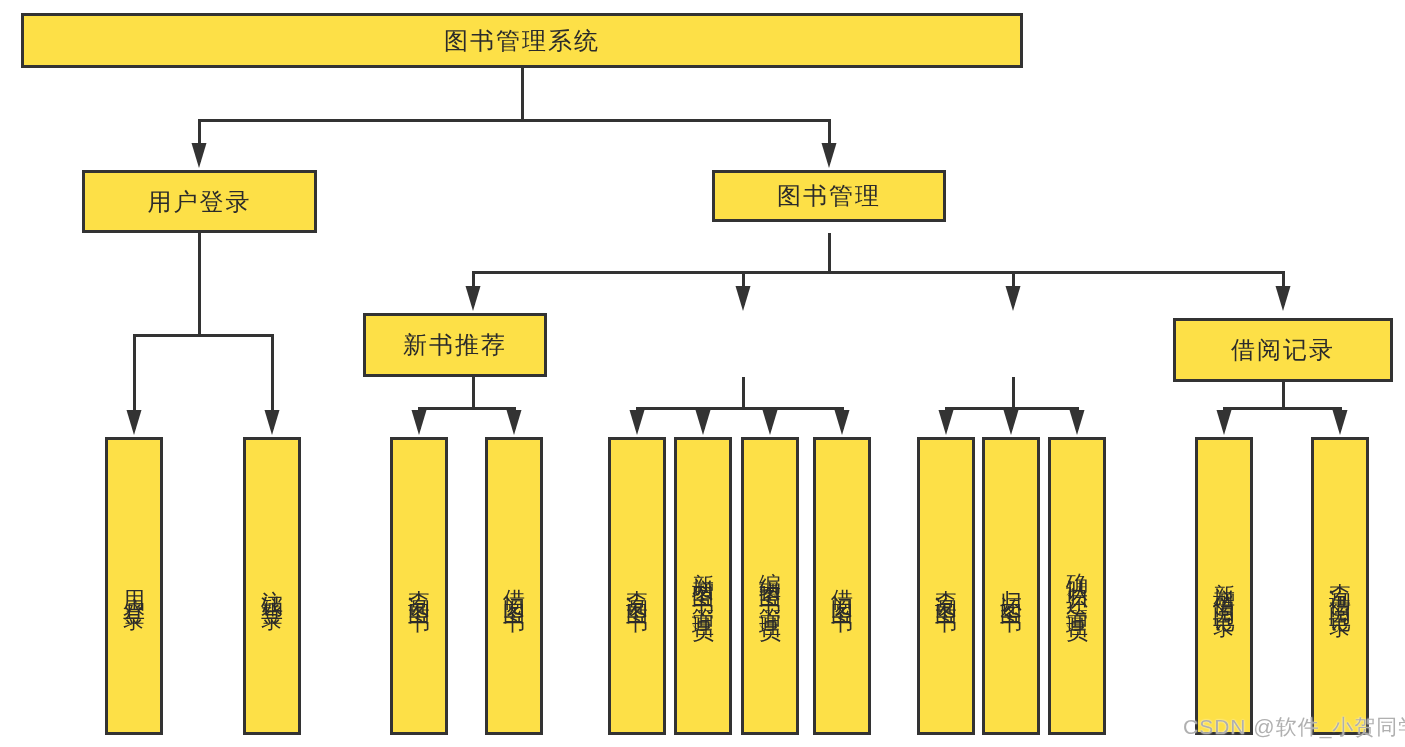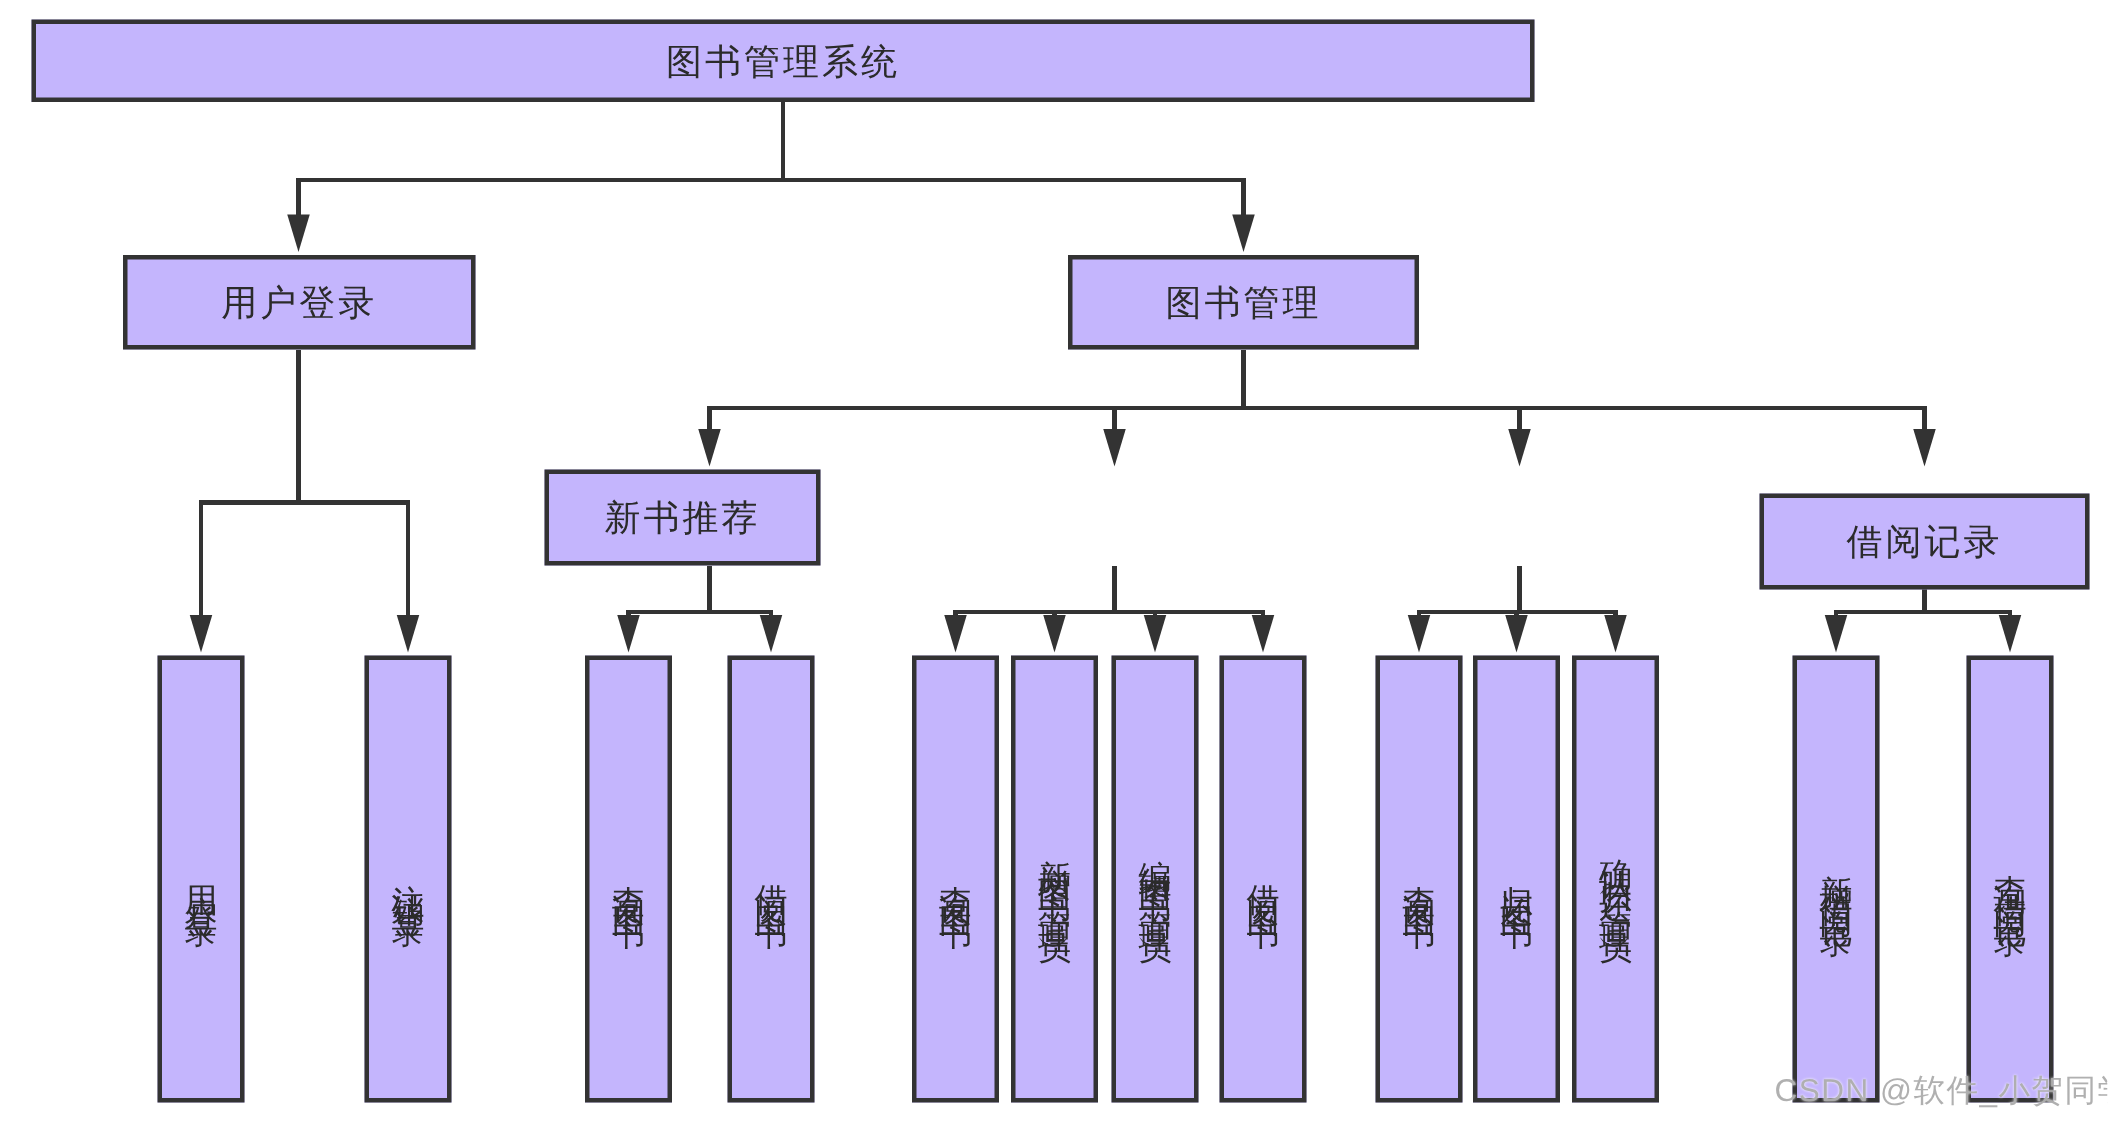--- a/index.html
+++ b/index.html
@@ -17,21 +17,21 @@
   }
   #wires {
     position: absolute;
     left: 0; top: 0;
     width: 1405px;
     height: 747px;
     pointer-events: none;
   }
   .node {
     position: absolute;
-    background: #c4b5fd;
+    background: #fde047;
     border: 3px solid #333333;
     box-sizing: border-box;
     display: flex;
     align-items: center;
     justify-content: center;
     color: #2b2b2b;
   }
   .hlabel {
     font-size: 24px;
     letter-spacing: 2px;
@@ -133,28 +133,28 @@
     </g>
   </svg>
 
   <div class="node" style="left:21px; top:13px; width:1002px; height:55px">
     <span class="hlabel">图书管理系统</span>
   </div>
 
   <div class="node" style="left:82px; top:170px; width:235px; height:63px">
     <span class="hlabel">用户登录</span>
   </div>
-  <div class="node" style="left:712px; top:170px; width:234px; height:63px">
+  <div class="node" style="left:712px; top:170px; width:234px; height:52px">
     <span class="hlabel">图书管理</span>
   </div>
 
   <div class="node" style="left:363px; top:313px; width:184px; height:64px">
     <span class="hlabel">新书推荐</span>
   </div>
-  <div class="node" style="left:1173px; top:329px; width:220px; height:64px">
+  <div class="node" style="left:1173px; top:318px; width:220px; height:64px">
     <span class="hlabel">借阅记录</span>
   </div>
 
   <div class="node leaf" style="left:105px">
     <span class="vtext">用户登录</span>
   </div>
   <div class="node leaf" style="left:243px">
     <span class="vtext">注销登录</span>
   </div>
 

